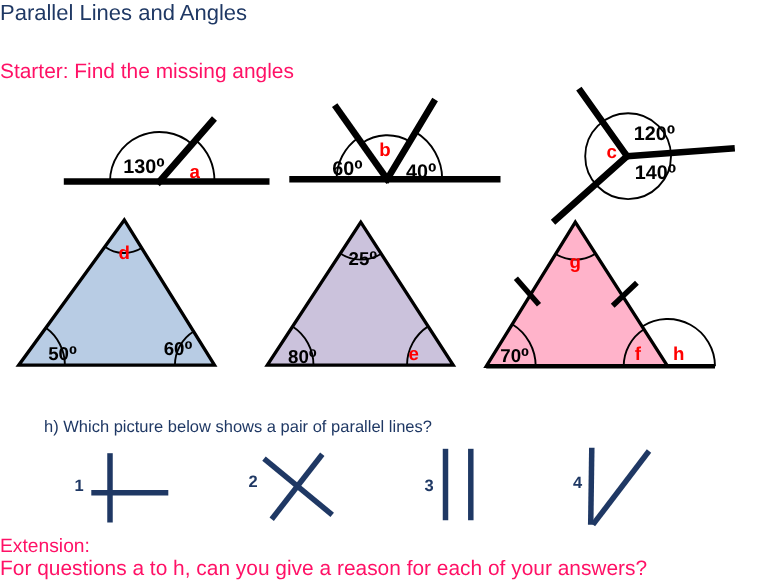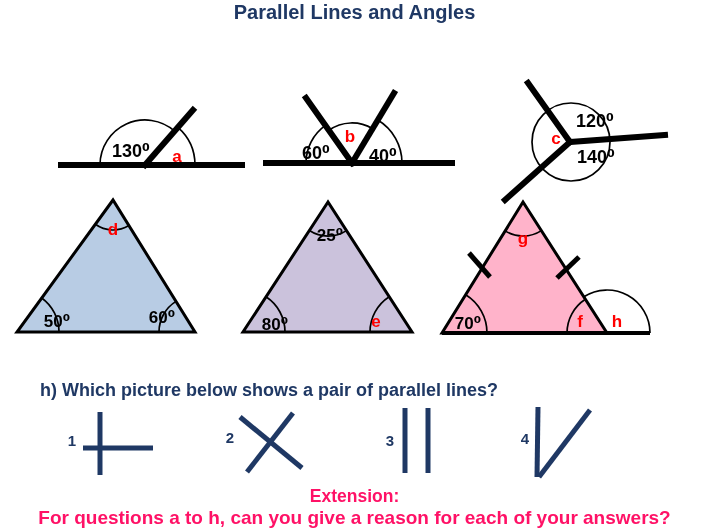--- a/index.html
+++ b/index.html
@@ -1,41 +1,42 @@
 <!DOCTYPE html>
 <html style="--navy: #1F3864; --pink: #FF1166; --label_red: #FF0000; --diagram_black: #000000; --triangle1_fill: #B8CCE4; --triangle2_fill: #CBC2DC; --triangle3_fill: #FFB3CA;"><head>
 <meta charset="utf-8">
 <style>
   html,body{margin:0;padding:0;background:#fff;}
   .slide{position:relative;width:709px;height:532px;background:#ffffff;overflow:hidden;
          font-family:"Liberation Sans","DejaVu Sans",sans-serif;}
-  .ctext{position:absolute;left:0;width:709px;text-align:center;font-weight:bold;white-space:nowrap;}
+  .ctext{position:absolute;left:0;width:709px;text-align:left;font-weight:normal;white-space:nowrap;}
   .title{top:1px;font-size:20px;color:var(--navy);}
   .lo{top:28px;font-size:16px;color:var(--navy);letter-spacing:-0.2px;}
   .starter{top:55px;font-size:19px;color:var(--pink);}
-  .qh{position:absolute;left:40px;top:380px;font-size:18px;font-weight:bold;color:var(--navy);white-space:nowrap;}
+  .qh{position:absolute;left:40px;top:380px;font-size:15px;font-weight:normal;color:var(--navy);white-space:nowrap;}
   .ext-h{top:486px;font-size:17.5px;color:var(--pink);}
   .ext-q{top:507px;font-size:19px;color:var(--pink);}
   svg.abs{position:absolute;overflow:visible;}
   .thick{stroke:#000;stroke-width:6;}
   .thin-circ{fill:none;stroke:#000;stroke-width:1.7;}
   .tri{stroke:#000;stroke-width:3;}
   .arc{fill:none;stroke:#000;stroke-width:1.7;}
   .dlbl{font-weight:bold;font-size:18px;fill:#000;}
   .dlbl2{font-weight:bold;font-size:17px;fill:#000;}
   .rlbl{font-weight:bold;font-size:17px;fill:var(--label_red);}
   .figline{stroke:var(--navy);stroke-width:5;}
   .fig-num{font-weight:bold;font-size:15px;fill:var(--navy);}
 </style>
 </head>
 <body>
 
 <div class="slide">
 
   <div class="ctext title">Parallel Lines and Angles</div>
+  <div class="ctext starter">Starter: Find the missing angles</div>
 
   <svg class="abs" style="left:40px;top:95px" width="220" height="100" viewBox="0 0 220 100">
     <line class="thick" x1="18" y1="70" x2="205" y2="70"></line>
     <line class="thick" x1="105" y1="70" x2="153" y2="15" stroke-linecap="square"></line>
     <path class="arc" d="M 60 70 A 45 45 0 0 1 134.6 36.1"></path>
     <path class="arc" d="M 137.9 32.3 A 50 50 0 0 1 155 70"></path>
     <text class="dlbl" x="91" y="62" text-anchor="middle">130⁰</text>
     <text class="rlbl" x="137" y="67" text-anchor="middle">a</text>
   </svg>
 

